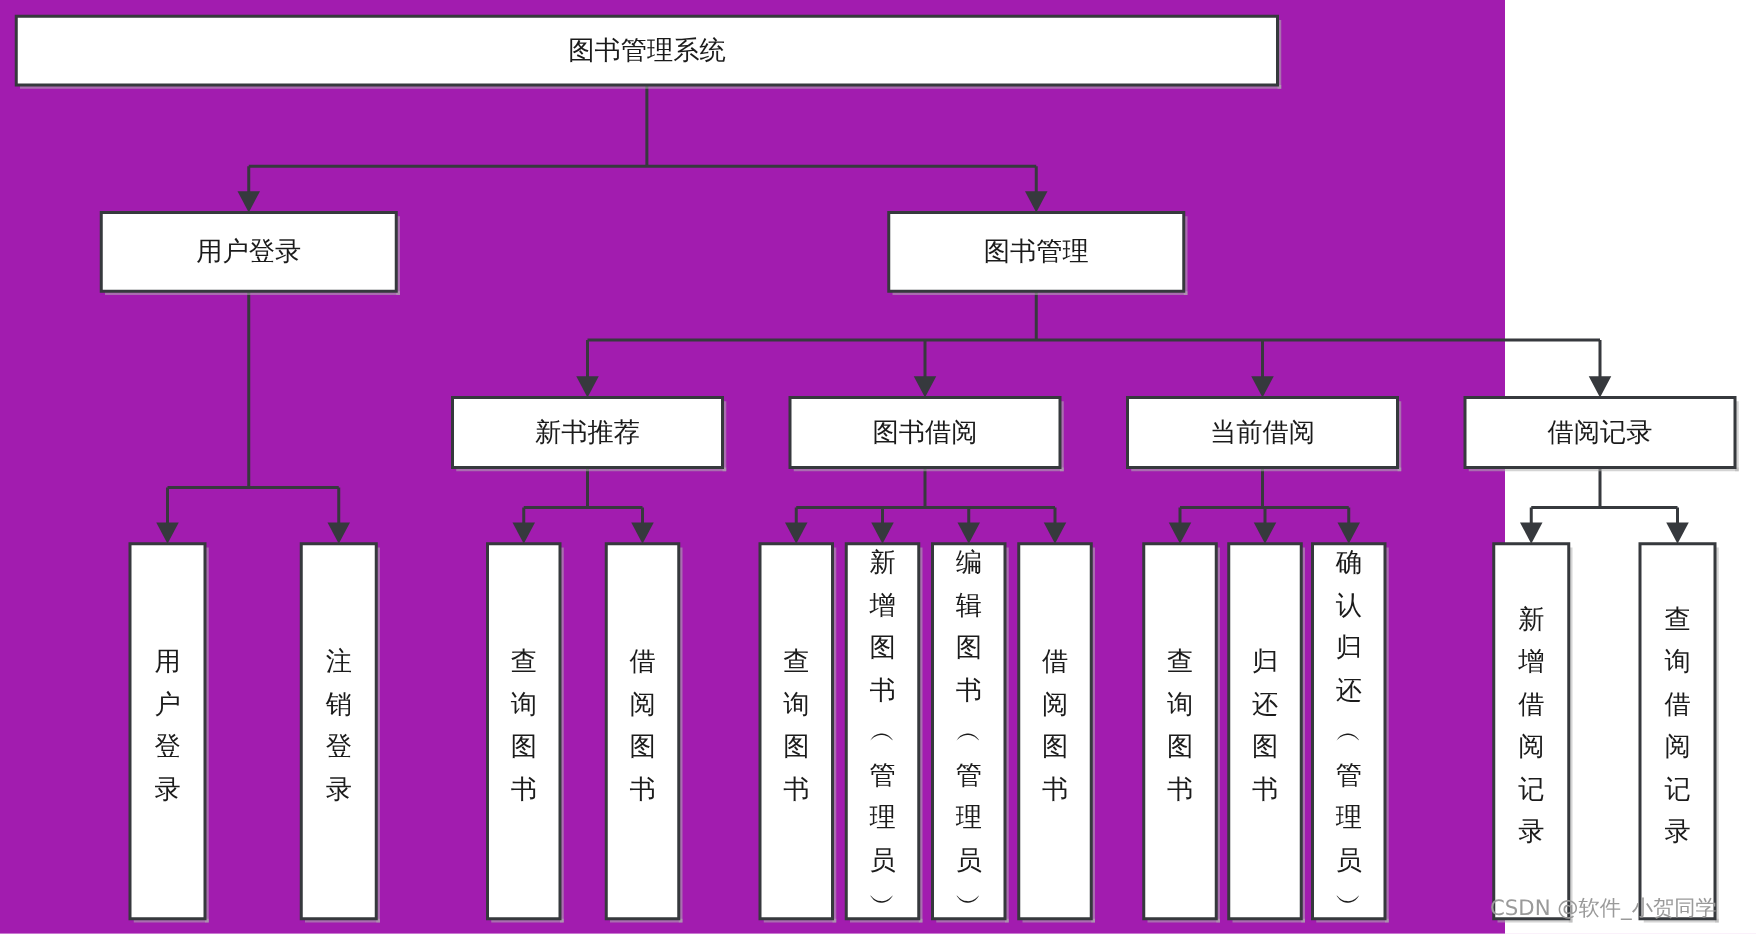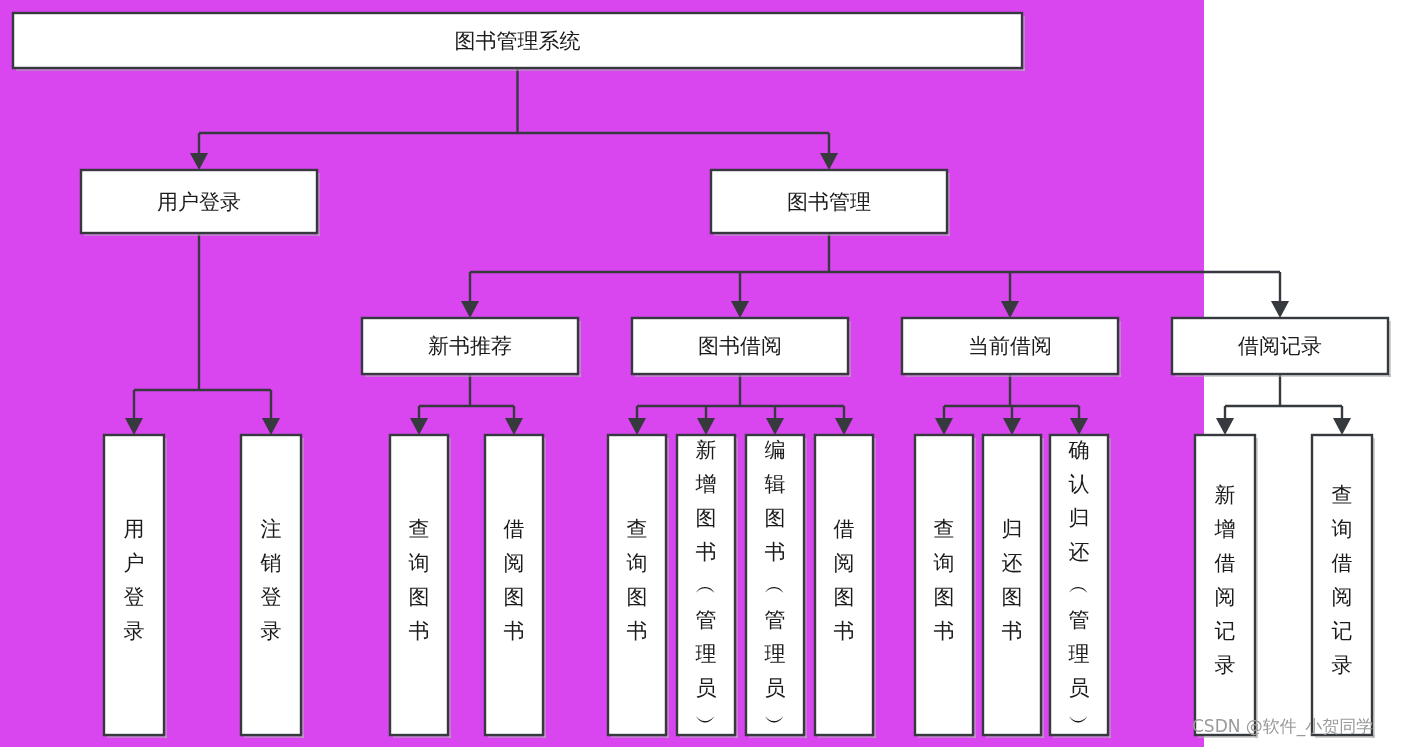--- a/index.html
+++ b/index.html
@@ -10,21 +10,21 @@
   body {
     width: 1405px;
     height: 747px;
     font-family: "DejaVu Sans", "Liberation Sans", sans-serif;
     overflow: hidden;
   }
   #diagram-root {
     position: relative;
     width: 1204px;
     height: 747px;
-    background: #d946ef;
+    background: #a21caf;
   }
   svg#diagram-svg {
     position: absolute;
     left: 0;
     top: 0;
     width: 1405px;
     height: 747px;
   }
   .node-box {
     fill: #ffffff;

